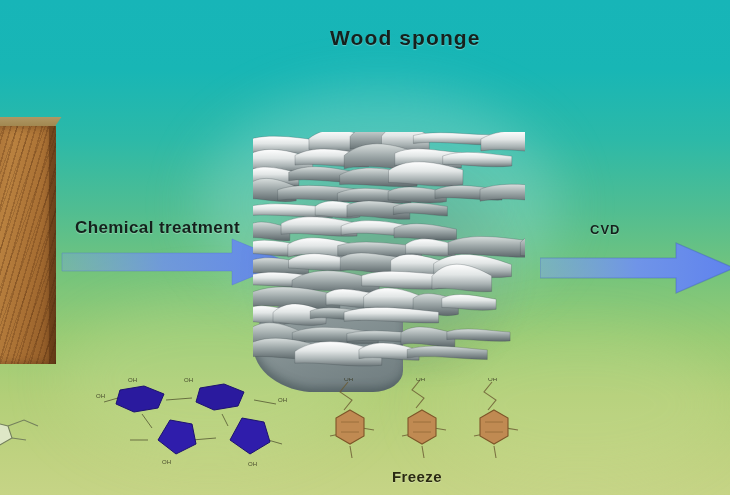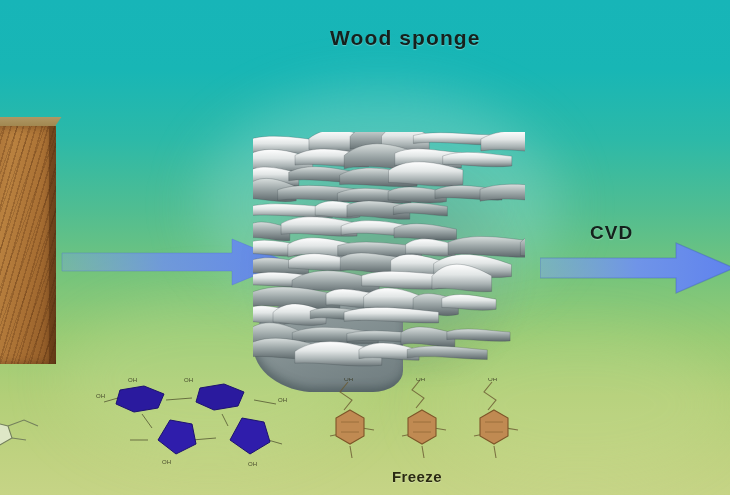--- a/index.html
+++ b/index.html
@@ -56,21 +56,21 @@
   #label-chemical-treatment {
     left: 75px; top: 218px;
     font-size: 17px;
   }
   #label-freeze-drying {
     left: 92px; top: 281px;
     font-size: 17px;
   }
   #label-cvd {
     left: 590px; top: 222px;
-    font-size: 19px;
+    font-size: 13px;
     letter-spacing: 1px;
   }
   #label-hemicellulose {
     left: 136px; top: 468px;
     font-size: 15px;
     color: #2a2a12;
   }
   #label-lignin {
     left: 392px; top: 468px;
     font-size: 15px;
@@ -271,20 +271,21 @@
           <path d="M-8.0 214.3 C13.0 200.5 41.4 207.0 66.9 213.8 L66.9 227.3 C39.9 228.6 14.5 222.1 -8.0 225.3 Z" fill="url(#lamGradDark)" stroke="rgba(60,72,76,0.38)" stroke-width="0.7"></path>
           <path d="M41.8 219.4 C66.1 203.0 99.2 209.9 128.7 220.4 L128.7 233.3 C97.4 236.3 67.9 229.4 41.8 231.2 Z" fill="url(#lamGrad)" stroke="rgba(60,72,76,0.38)" stroke-width="0.7"></path>
           <path d="M105.9 217.7 C122.8 206.3 145.6 211.6 166.1 218.2 L166.1 228.2 C144.4 228.7 124.0 223.4 105.9 226.7 Z" fill="url(#lamGrad)" stroke="rgba(60,72,76,0.38)" stroke-width="0.7"></path>
           <path d="M154.2 217.5 C176.6 210.7 207.0 215.8 234.3 217.9 L234.3 227.6 C205.4 227.2 178.2 222.1 154.2 226.1 Z" fill="url(#lamGradDark)" stroke="rgba(60,72,76,0.38)" stroke-width="0.7"></path>
         </g>
     </svg>
   </div>
 
   <div class="label" id="title-wood-sponge">Wood sponge</div>
 
+  <div class="label" id="label-chemical-treatment">Chemical treatment</div>
 
 
   <div class="label" id="label-cvd">CVD</div>
 
   <div class="molecule-group" id="cellulose-group">
     <svg viewBox="0 0 76 66" width="76" height="66">
       <g stroke="#5d6552" stroke-width="1.1" fill="none" opacity="0.75">
         <path d="M4 34 L18 26 L34 30 L38 42 L24 50 L8 46 Z" fill="#f2f5f0" fill-opacity="0.85"></path>
         <path d="M34 30 L50 24 L64 30"></path>
         <path d="M18 26 L20 16"></path>

